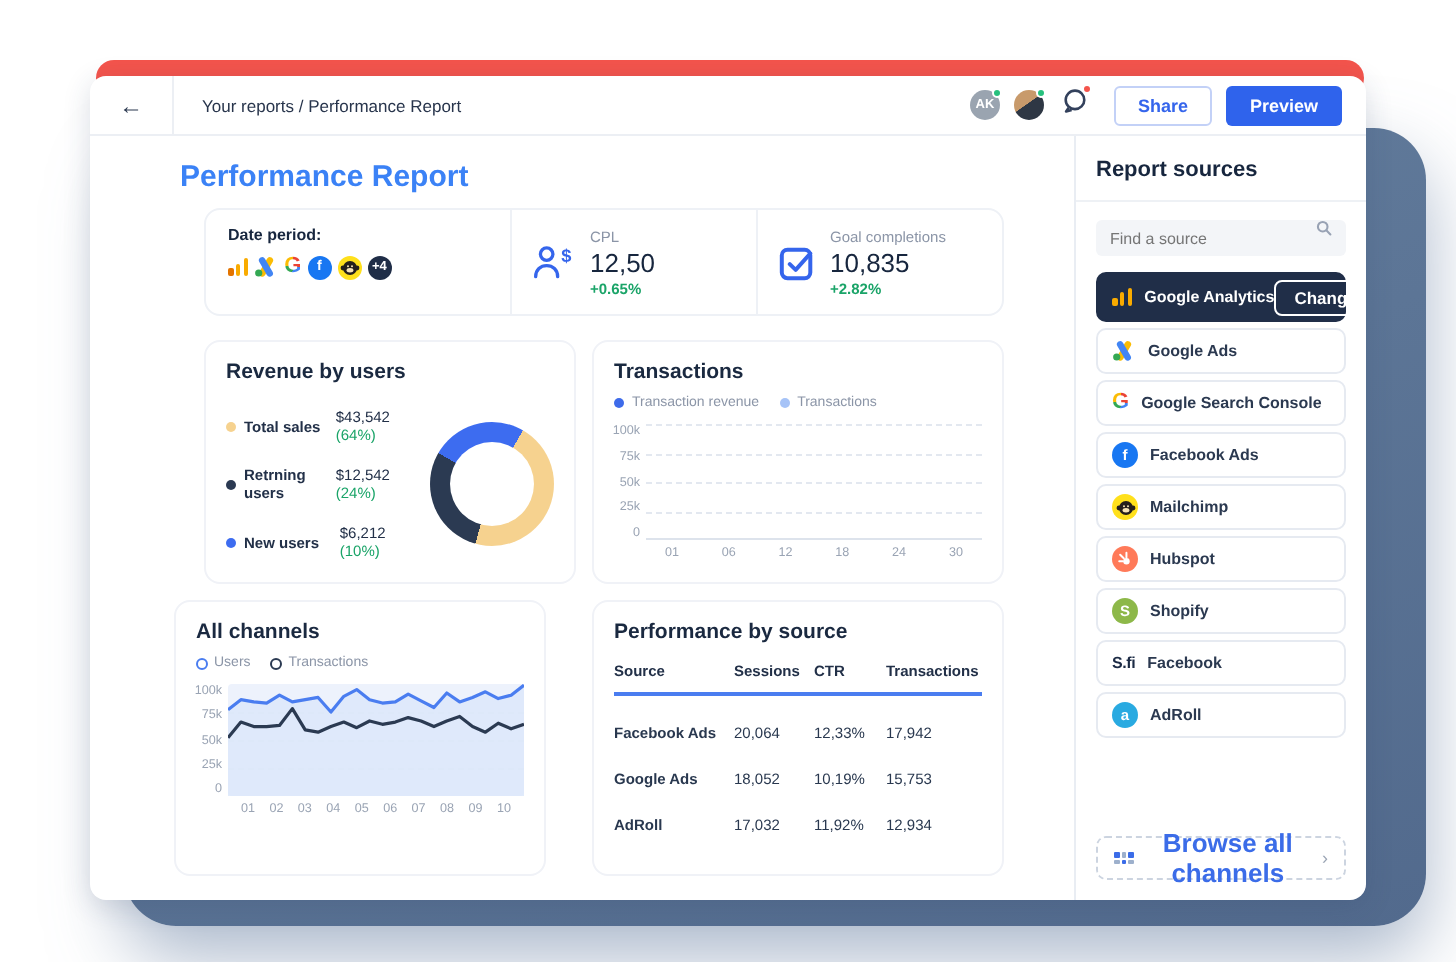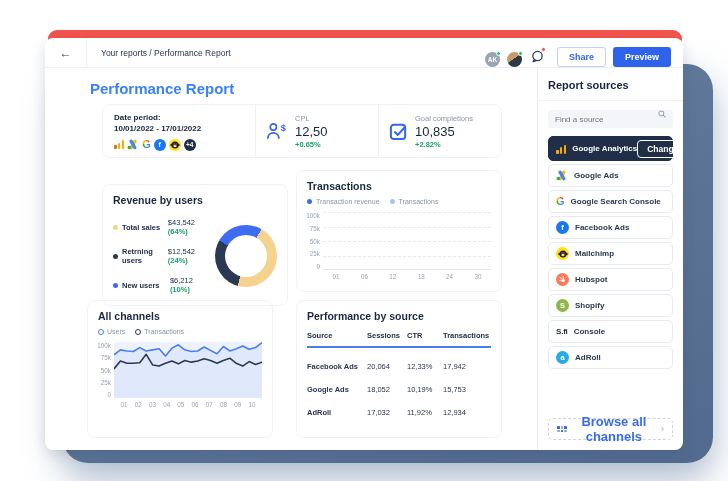--- a/index.html
+++ b/index.html
@@ -8,21 +8,21 @@
   
   .bg-blue{position:absolute;left:62px;top:64px;width:651px;height:399px;border-radius:26px;
     background:linear-gradient(160deg,#66809f,#526a8d);box-shadow:0 16px 36px rgba(104,128,163,.55)}
   .bg-red{position:absolute;left:48px;top:30px;width:634px;height:18px;border-radius:9px;background:#f4544c}
   
   .card{position:absolute;left:45px;top:38px;width:638px;height:412px;background:#fff;border-radius:8px;
     box-shadow:0 3px 14px rgba(35,55,95,.16);display:flex;flex-direction:column;overflow:hidden}
   .hdr{height:30px;display:flex;align-items:stretch;border-bottom:1px solid #eceff4;flex:none}
   .hdr-back{width:42px;display:flex;align-items:center;justify-content:center;border-right:1px solid #eceff4;color:#2b3950;font-size:12px;cursor:pointer}
   .hdr-bc{flex:1;display:flex;align-items:center;padding-left:14px;font-size:8.5px;color:#28354c}
-  .hdr-right{display:flex;align-items:flex-end;gap:7px;padding-right:12px}
+  .hdr-right{display:flex;align-items:center;gap:7px;padding-right:12px}
   .av{width:15px;height:15px;border-radius:50%;position:relative;display:flex;align-items:center;justify-content:center;flex:none}
   .av.ak{background:#9aa4b0;color:#fff;font-size:6.5px;font-weight:700}
   .av.photo{background:linear-gradient(145deg,#c89a6b 45%,#2e3744 46%)}
   .st-dot{position:absolute;right:-1px;top:-1px;width:5px;height:5px;border-radius:50%;background:#27c07d;border:1px solid #fff}
   .chat{position:relative;margin-left:2px;cursor:pointer}
   .chat .rd{position:absolute;right:-2px;top:-2px;width:5px;height:5px;border-radius:50%;background:#f4544c;border:1px solid #fff}
   .btn{font-size:9px;font-weight:700;border-radius:3px;padding:4px 11px;cursor:pointer;border:1px solid transparent;font-family:inherit}
   .btn.share{color:#3565ec;border-color:#c3d1f7;background:#fff;margin-left:6px}
   .btn.preview{color:#fff;background:#2f63ec}
   .bodyrow{flex:1;display:flex;min-height:0}
@@ -31,32 +31,32 @@
   .title{position:absolute;left:45px;top:12px;font-size:15px;font-weight:700;color:#3b82f6}
   .overview{position:absolute;left:57px;top:36px;width:400px;height:54px;border:1px solid #eef1f6;border-radius:8px;display:flex}
   .ov-date{width:152px;padding:8px 0 0 11px}
   .date-label,.date-range{font-size:8px;font-weight:700;color:#17263e;line-height:1.35}
   .strip{display:flex;gap:3px;margin-top:4px;align-items:center}
   .metric{display:flex;align-items:center;gap:7px;padding:0 10px;border-left:1px solid #eef1f6;flex:1}
   .m-label{font-size:7.5px;color:#8b95a7}
   .m-value{font-size:13px;font-weight:400;color:#17263e;margin:1px 0}
   .m-delta{font-size:7.5px;color:#1aa468;font-weight:700}
   .panel{position:absolute;border:1px solid #f0f2f7;border-radius:8px;padding:9px 10px}
-  #p-rev{left:57px;top:116px;width:186px;height:122px}
+  #p-rev{left:57px;top:102px;width:186px;height:122px}
   #p-bar{left:251px;top:102px;width:206px;height:122px}
   #p-line{left:42px;top:232px;width:186px;height:138px}
   #p-table{left:251px;top:232px;width:206px;height:138px}
   .p-title{font-size:10.5px;font-weight:700;color:#1a2940}
   
   .rev-wrap{display:flex;margin-top:12px;align-items:center}
   .rev-legend{flex:1;display:flex;flex-direction:column;gap:11px}
   .rev-row{display:flex;align-items:center;font-size:7.5px;color:#223048}
   .dot{width:5px;height:5px;border-radius:50%;margin-right:4px;flex:none}
   .rev-label{font-weight:700;width:50px}
-  .green{color:#1aa468;font-weight:700}
+  .green{color:#1aa468;font-weight:400}
   .donut{width:62px;height:62px;border-radius:50%;position:relative;flex:none;margin-left:2px}
   .donut::after{content:"";position:absolute;inset:10px;background:#fff;border-radius:50%}
   
   .legend{display:flex;gap:10px;margin-top:6px;font-size:7px;color:#8b95a7;align-items:center}
   .legend .dot{width:5px;height:5px}
   .ring{width:6px;height:6px;border-radius:50%;border:1.7px solid;margin-right:3px;flex:none}
   .chart-wrap{display:flex;margin-top:7px}
   .yaxis{width:16px;display:flex;flex-direction:column;justify-content:space-between;align-items:flex-end;
     font-size:6.3px;color:#9aa4b4;padding-right:3px}
   .plot{flex:1;position:relative}
@@ -135,21 +135,20 @@
     </div>
   </div>
 
   <div class="bodyrow">
     <div class="content">
       <div class="title">Performance Report</div>
 
       <div class="overview">
         <div class="ov-date">
           <div class="date-label">Date period:</div>
-          <div class="date-range">10/01/2022 - 17/01/2022</div>
           <div class="strip" id="iconStrip">
               <span class="ga-bars">
                 <i style="height:4px;background:#e37400"></i>
                 <i style="height:6.5px"></i>
                 <i style="height:9px"></i>
               </span>
               <svg width="12" height="11" viewBox="0 0 14 12">
                 <rect x="5.1" y="-0.4" width="3.8" height="12.6" rx="1.9" transform="rotate(30 7 6)" fill="#fbbc04"></rect>
                 <rect x="5.1" y="-0.4" width="3.8" height="12.6" rx="1.9" transform="rotate(-30 7 6)" fill="#4285f4"></rect>
                 <circle cx="2.75" cy="9.5" r="2.1" fill="#34a853"></circle>
@@ -409,21 +408,21 @@
                 <circle cx="5.8" cy="6.2" r="1.8" fill="#fff" stroke="none"></circle>
                 <path d="M5.8 4.2 V1.5 M2.3 2.6 L4.3 4.6 M1.8 6.2 H3.8"></path>
               </svg>
             </span>
             <span class="lbl">Hubspot</span>
           </div><div class="src-item">
             <span class="circ" style="background:#8db849">S</span>
             <span class="lbl">Shopify</span>
           </div><div class="src-item">
             <span class="simplifi-ic">S.fi</span>
-            <span class="lbl">Console</span>
+            <span class="lbl">Facebook</span>
           </div><div class="src-item">
             <span class="circ" style="background:#29aae1">a</span>
             <span class="lbl">AdRoll</span>
           </div></div>
       <div class="browse">
         <span class="grid-ic" id="gridIc">
             <i class=""></i>
             <i class="g"></i>
             <i class=""></i>
             <i class="g"></i>

